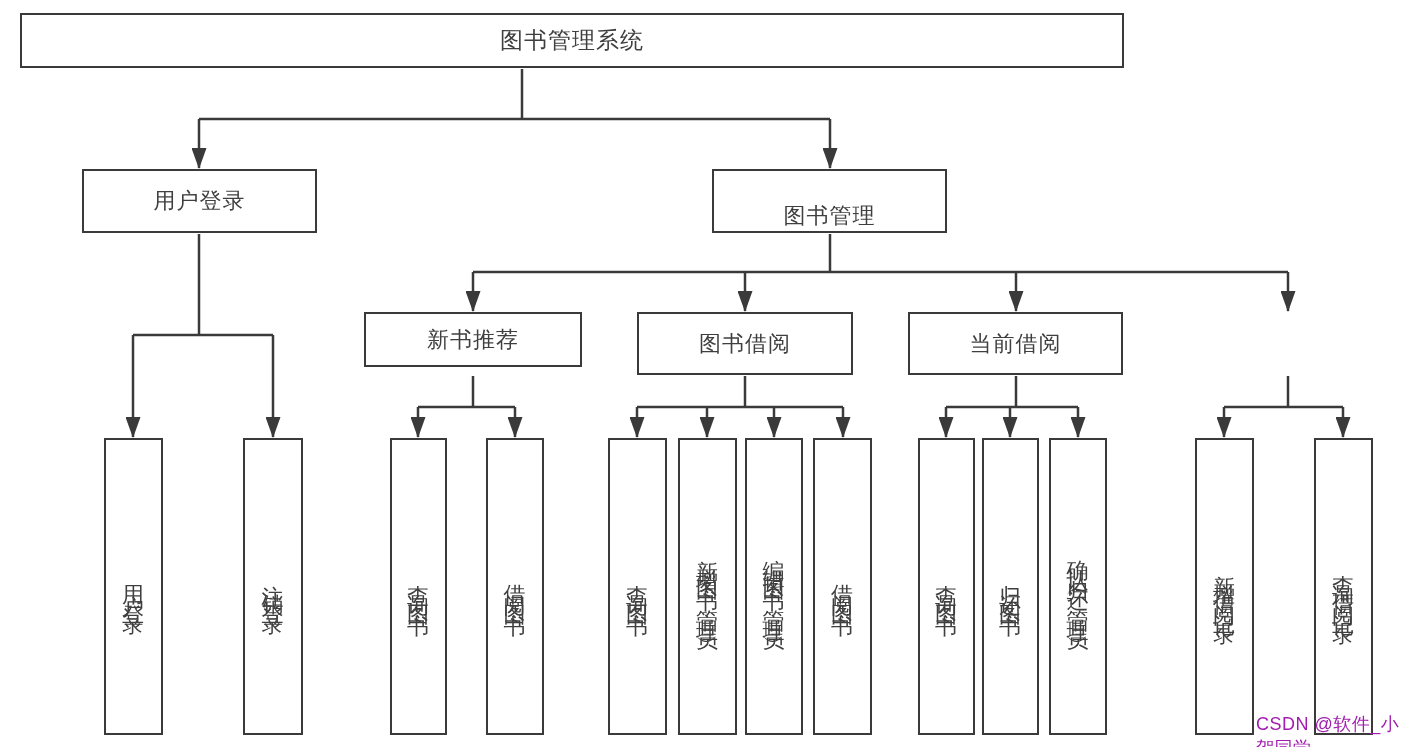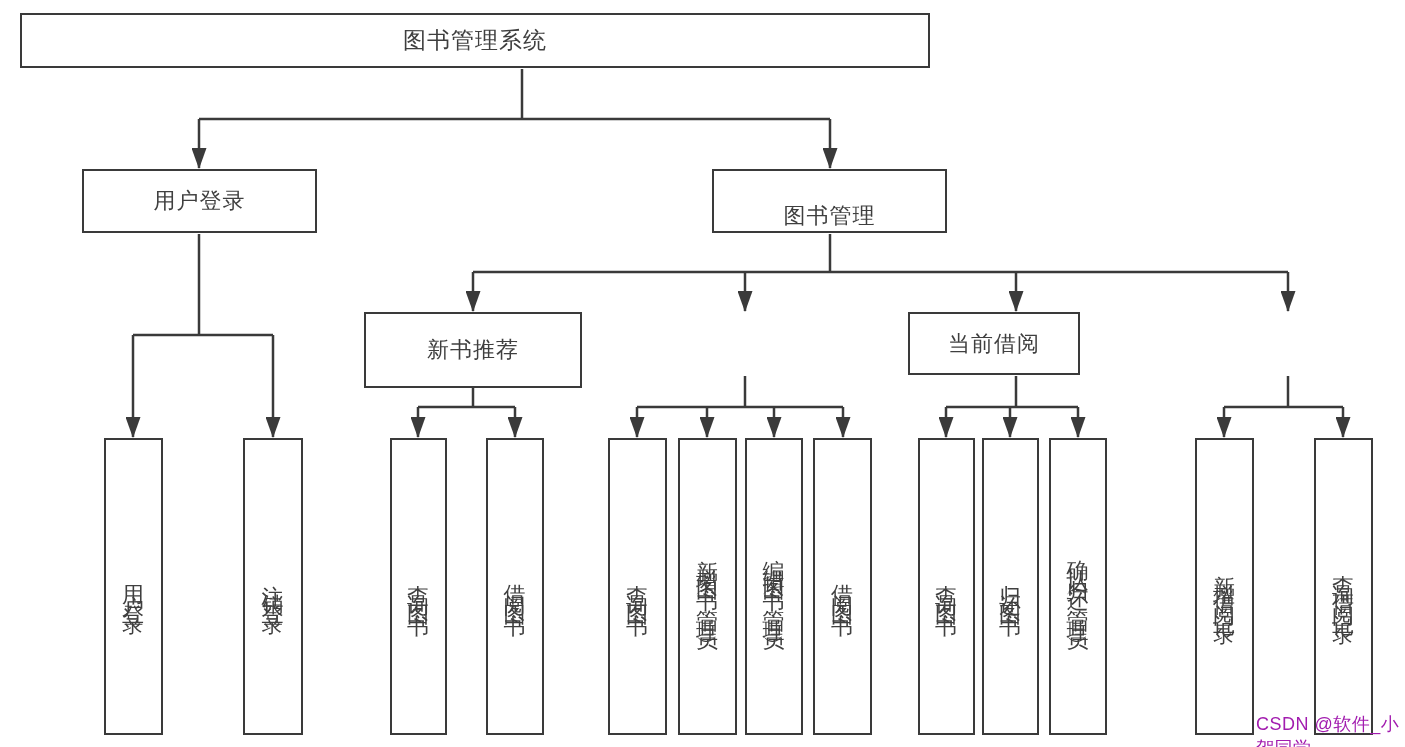--- a/index.html
+++ b/index.html
@@ -99,35 +99,38 @@
     </g>
 
     <g>
       <line x1="1288" y1="376" x2="1288" y2="407"></line>
       <line x1="1224" y1="407" x2="1343" y2="407"></line>
       <line x1="1224" y1="407" x2="1224" y2="437" marker-end="url(#arw)"></line>
       <line x1="1343" y1="407" x2="1343" y2="437" marker-end="url(#arw)"></line>
     </g>
   </svg>
 
-  <div class="node root-node" style="left:20px;top:13px;width:910px;height:55px;">
+  <div class="node root-node" style="left:20px;top:13px;width:1104px;height:55px;">
     <span>图书管理系统</span>
   </div>
 
   <div class="node" style="left:82px;top:169px;width:235px;height:64px;">
     <span>用户登录</span>
   </div>
   <div class="node" style="left:712px;top:169px;width:235px;height:64px;align-items:flex-end;">
     <span>图书管理</span>
   </div>
 
-  <div class="node" style="left:364px;top:312px;width:218px;height:76px;">
+  <div class="node" style="left:364px;top:312px;width:218px;height:55px;">
     <span>新书推荐</span>
   </div>
-  <div class="node" style="left:908px;top:312px;width:172px;height:63px;font-family:Liberation Serif, serif;">
+  <div class="node" style="left:637px;top:312px;width:216px;height:63px;">
+    <span>图书借阅</span>
+  </div>
+  <div class="node" style="left:908px;top:312px;width:215px;height:63px;font-family:Liberation Serif, serif;">
     <span>当前借阅</span>
   </div>
 
   <div class="node leaf" style="left:104px;top:438px;width:59px;height:297px;">
     <span class="vlabel">用户登录</span>
   </div>
   <div class="node leaf" style="left:243px;top:438px;width:60px;height:297px;">
     <span class="vlabel">注销登录</span>
   </div>
 

